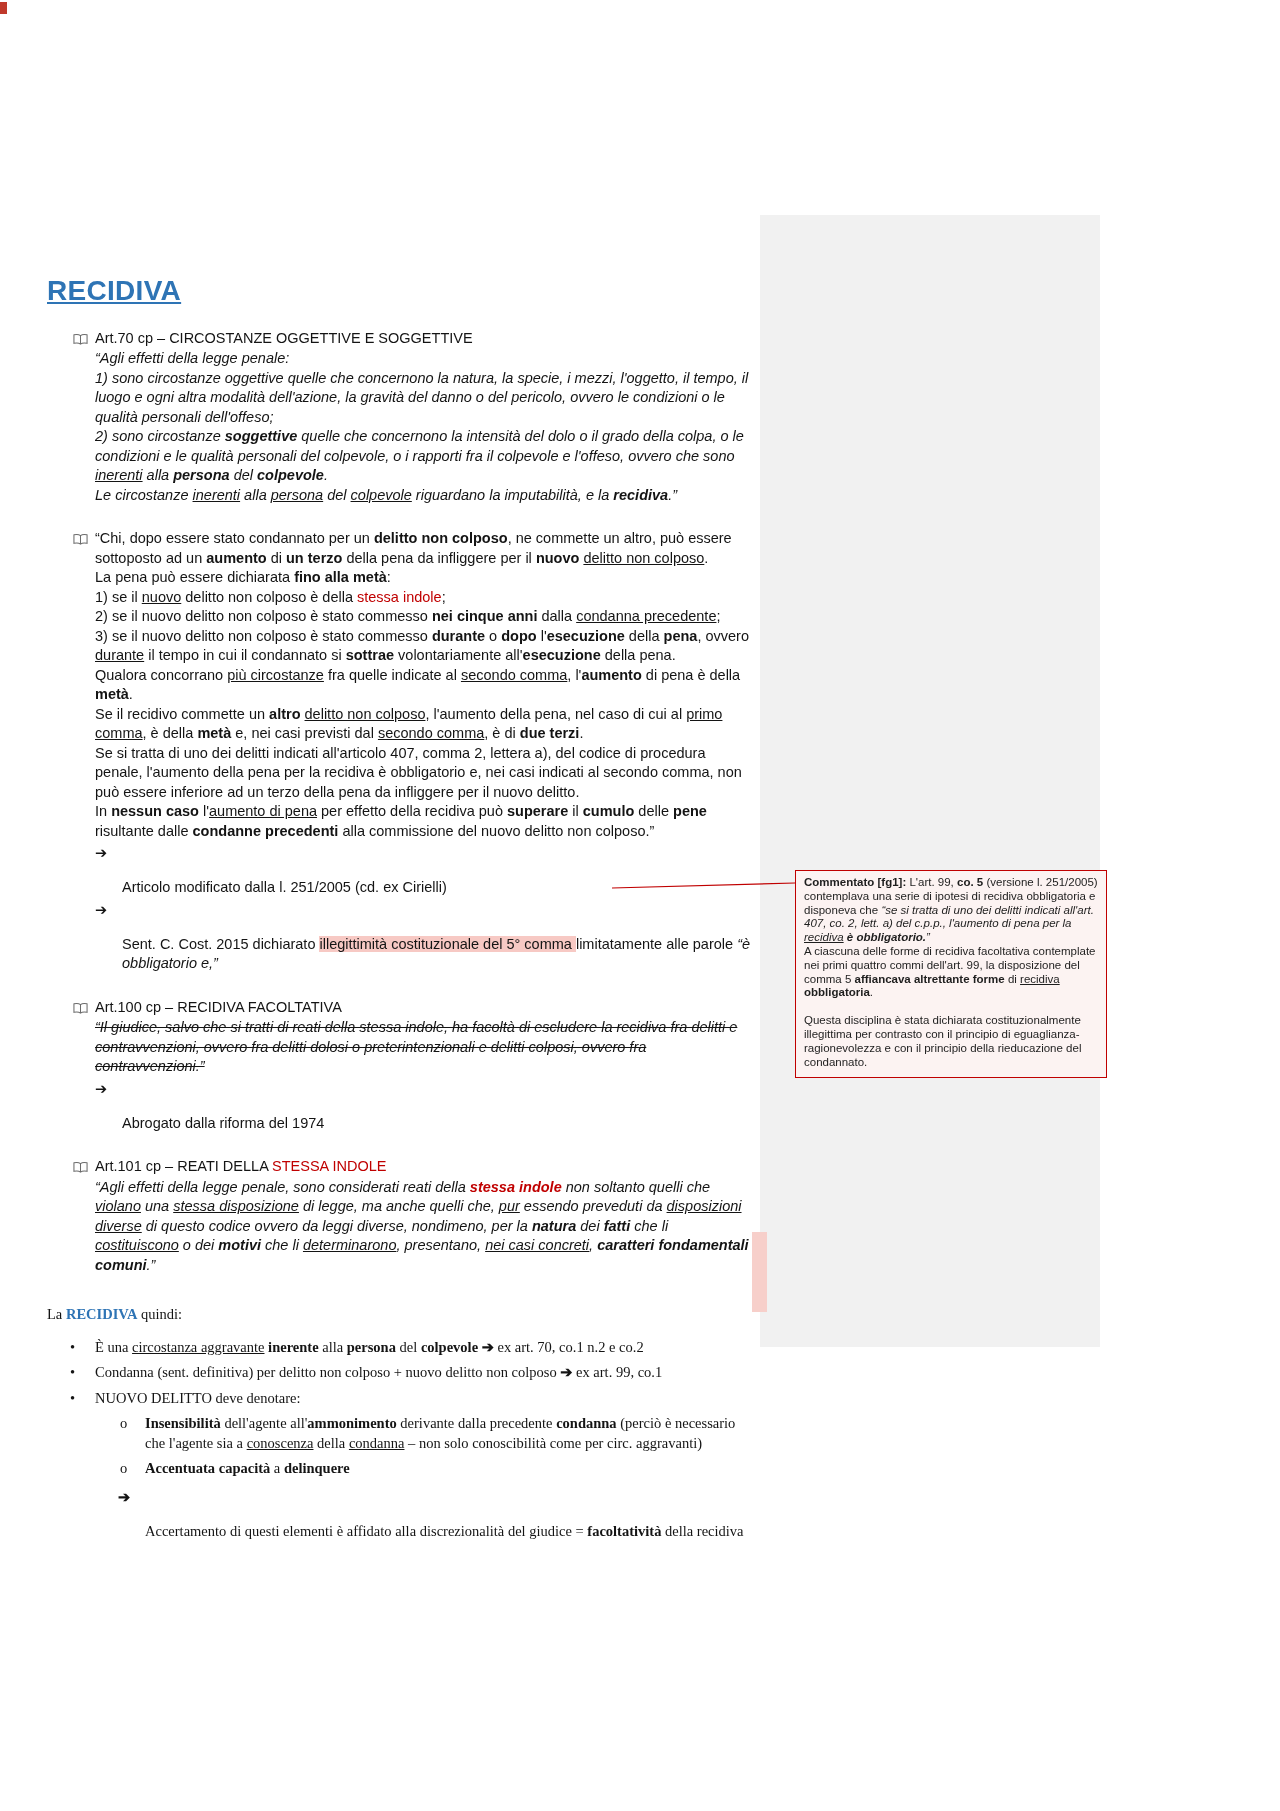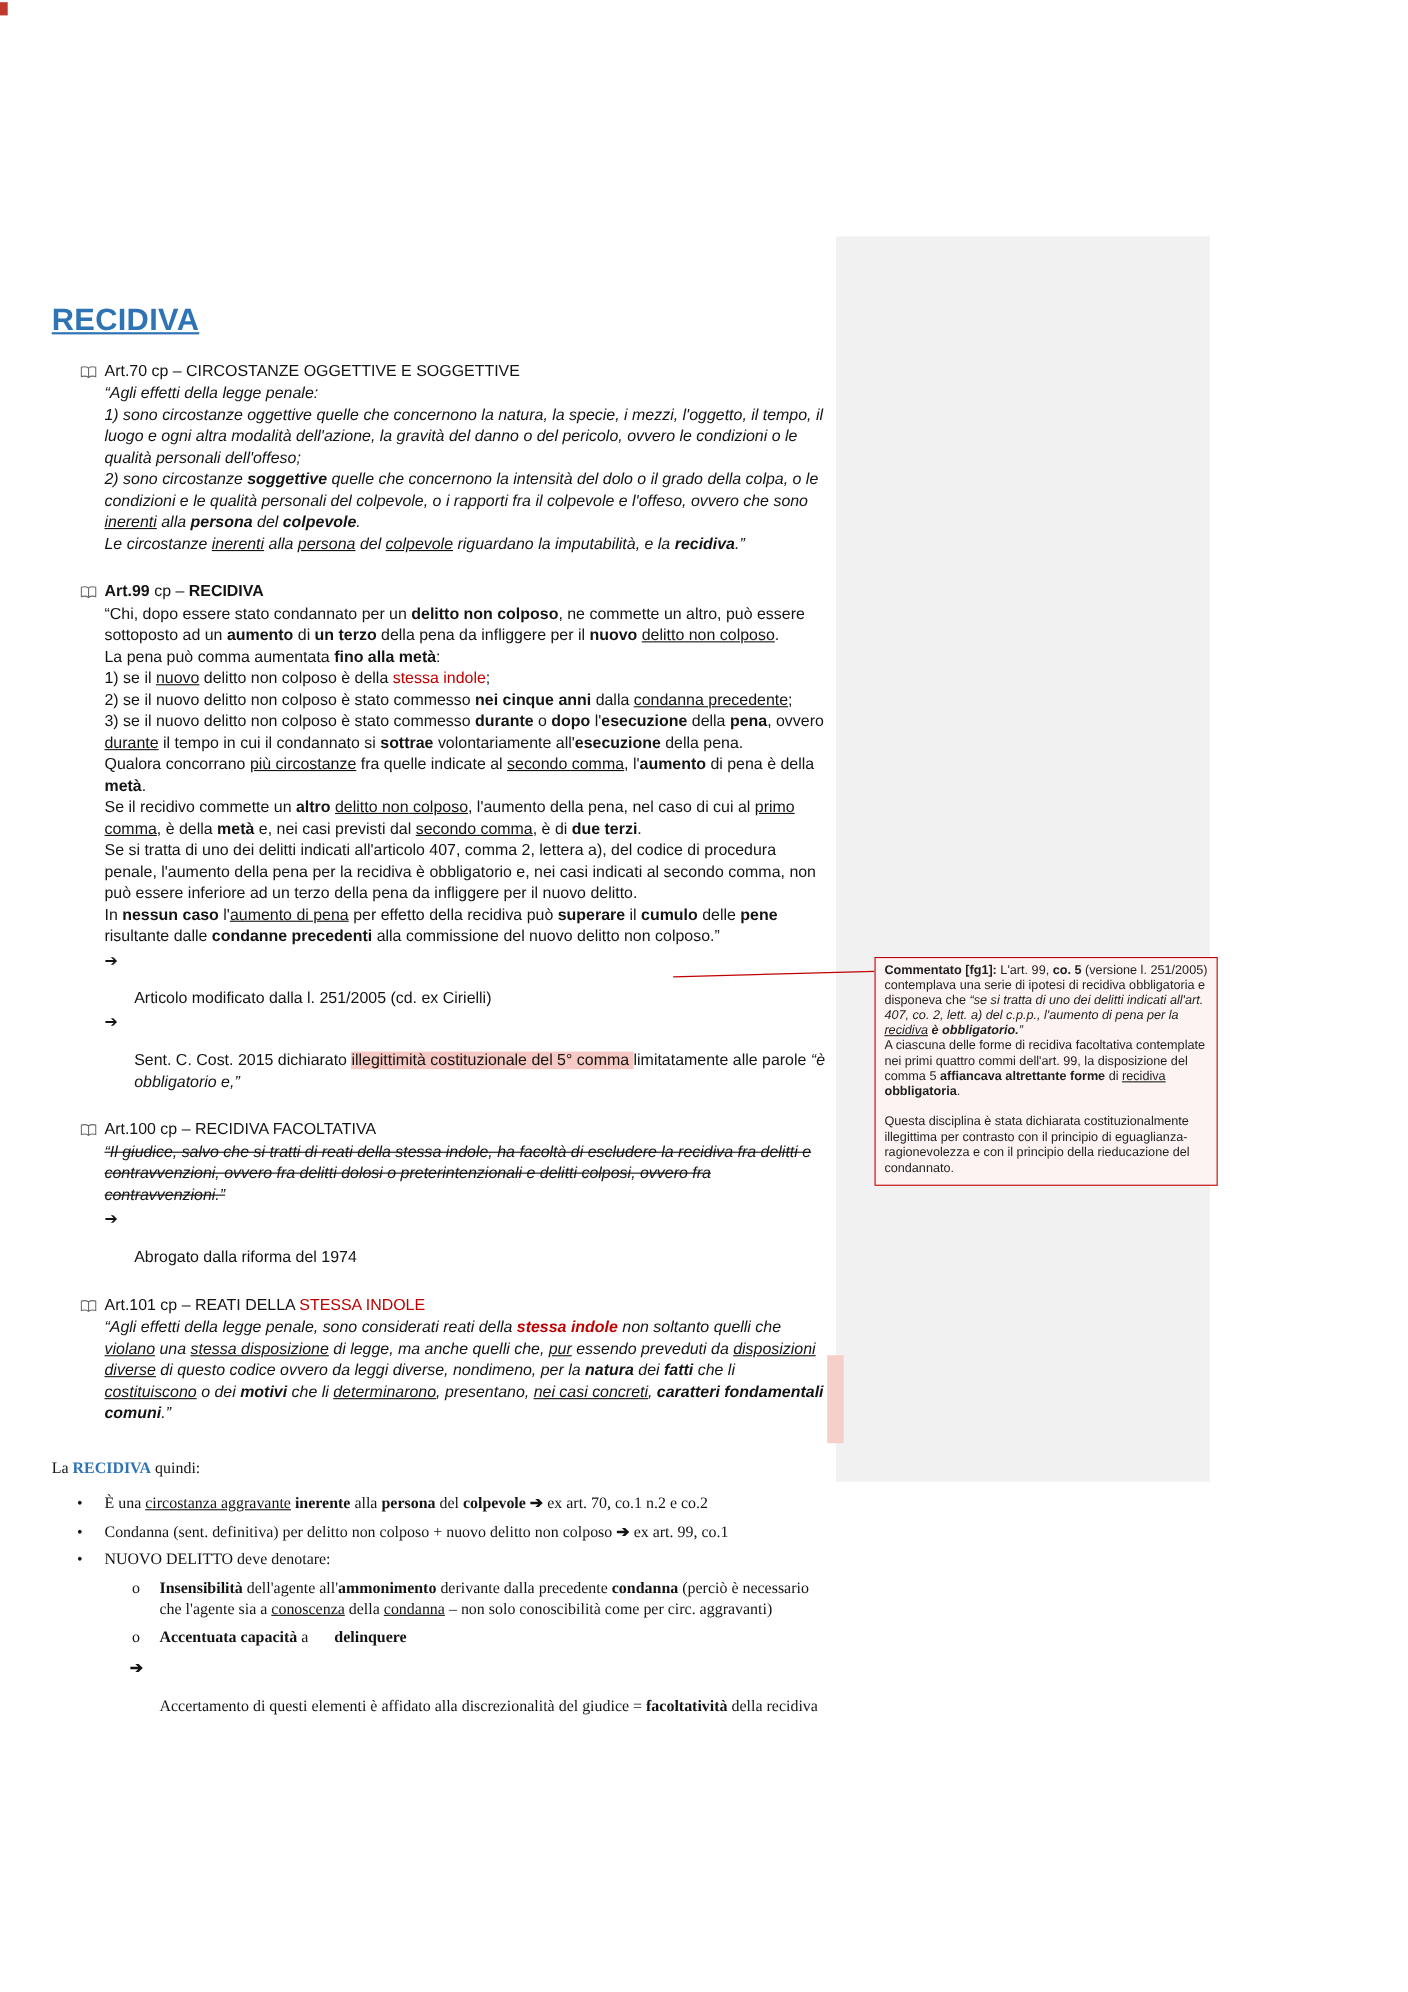--- a/index.html
+++ b/index.html
@@ -92,23 +92,22 @@
     <div class="para"><span style="font-style: italic;">2) sono circostanze </span><span style="font-weight: 700; font-style: italic;">soggettive</span><span style="font-style: italic;"> quelle che concernono la intensità del dolo o il grado della colpa, o le condizioni e le qualità personali del colpevole, o i rapporti fra il colpevole e l'offeso, ovvero che sono </span><span style="font-style: italic; text-decoration: underline;">inerenti</span><span style="font-style: italic;"> alla </span><span style="font-weight: 700; font-style: italic;">persona</span><span style="font-style: italic;"> del </span><span style="font-weight: 700; font-style: italic;">colpevole</span><span style="font-style: italic;">.</span></div>
     <div class="para"><span style="font-style: italic;">Le circostanze </span><span style="font-style: italic; text-decoration: underline;">inerenti</span><span style="font-style: italic;"> alla </span><span style="font-style: italic; text-decoration: underline;">persona</span><span style="font-style: italic;"> del </span><span style="font-style: italic; text-decoration: underline;">colpevole</span><span style="font-style: italic;"> riguardano la imputabilità, e la </span><span style="font-weight: 700; font-style: italic;">recidiva</span><span style="font-style: italic;">.”</span></div>
   </section>
 
   <section class="article">
     <span class="book-icon">
       <svg width="15" height="13" viewBox="0 0 16 13">
           <path d="M8 2.4 C6.2 0.9 3.4 0.9 1 1.5 V10.6 C3.4 10 6.2 10 8 11.5 C9.8 10 12.6 10 15 10.6 V1.5 C12.6 0.9 9.8 0.9 8 2.4 Z M8 2.4 V11.5" fill="none" stroke="#6b6b6b" stroke-width="1.1"></path>
         </svg>
     </span>
-    <div class="art-heading"><span style="font-weight: 700;">Art.99</span><span> cp – </span><span style="font-weight: 700;">RECIDIVA</span></div>
     <div class="para"><span>“Chi, dopo essere stato condannato per un </span><span style="font-weight: 700;">delitto non colposo</span><span>, ne commette un altro, può essere sottoposto ad un </span><span style="font-weight: 700;">aumento</span><span> di </span><span style="font-weight: 700;">un terzo</span><span> della pena da infliggere per il </span><span style="font-weight: 700;">nuovo</span><span> </span><span style="text-decoration: underline;">delitto non colposo</span><span>.</span></div>
-    <div class="para"><span>La pena può comma aumentata </span><span style="font-weight: 700;">fino alla metà</span><span>:</span></div>
+    <div class="para"><span>La pena può essere dichiarata </span><span style="font-weight: 700;">fino alla metà</span><span>:</span></div>
     <div class="para"><span>1) se il </span><span style="text-decoration: underline;">nuovo</span><span> delitto non colposo è della </span><span style="color: rgb(192, 0, 0);">stessa indole</span><span>;</span></div>
     <div class="para"><span>2) se il nuovo delitto non colposo è stato commesso </span><span style="font-weight: 700;">nei cinque anni</span><span> dalla </span><span style="text-decoration: underline;">condanna precedente</span><span>;</span></div>
     <div class="para"><span>3) se il nuovo delitto non colposo è stato commesso </span><span style="font-weight: 700;">durante</span><span> o </span><span style="font-weight: 700;">dopo</span><span> l'</span><span style="font-weight: 700;">esecuzione</span><span> della </span><span style="font-weight: 700;">pena</span><span>, ovvero </span><span style="text-decoration: underline;">durante</span><span> il tempo in cui il condannato si </span><span style="font-weight: 700;">sottrae</span><span> volontariamente all'</span><span style="font-weight: 700;">esecuzione</span><span> della pena.</span></div>
     <div class="para"><span>Qualora concorrano </span><span style="text-decoration: underline;">più circostanze</span><span> fra quelle indicate al </span><span style="text-decoration: underline;">secondo comma</span><span>, l'</span><span style="font-weight: 700;">aumento</span><span> di pena è della </span><span style="font-weight: 700;">metà</span><span>.</span></div>
     <div class="para"><span>Se il recidivo commette un </span><span style="font-weight: 700;">altro</span><span> </span><span style="text-decoration: underline;">delitto non colposo</span><span>, l'aumento della pena, nel caso di cui al </span><span style="text-decoration: underline;">primo comma</span><span>, è della </span><span style="font-weight: 700;">metà</span><span> e, nei casi previsti dal </span><span style="text-decoration: underline;">secondo comma</span><span>, è di </span><span style="font-weight: 700;">due terzi</span><span>.</span></div>
     <div class="para"><span>Se si tratta di uno dei delitti indicati all'articolo 407, comma 2, lettera a), del codice di procedura penale, l'aumento della pena per la recidiva è obbligatorio e, nei casi indicati al secondo comma, non può essere inferiore ad un terzo della pena da infliggere per il nuovo delitto.</span></div>
     <div class="para"><span>In </span><span style="font-weight: 700;">nessun caso</span><span> l'</span><span style="text-decoration: underline;">aumento di pena</span><span> per effetto della recidiva può </span><span style="font-weight: 700;">superare</span><span> il </span><span style="font-weight: 700;">cumulo</span><span> delle </span><span style="font-weight: 700;">pene</span><span> risultante dalle </span><span style="font-weight: 700;">condanne precedenti</span><span> alla commissione del nuovo delitto non colposo.”</span></div>
     <div class="notes">
       <div class="note-item">
         <span class="note-marker">➔</span>
@@ -163,21 +162,21 @@
         <div class="bullet-text"><span>NUOVO DELITTO deve denotare:</span></div>
       </div>
     </div>
     <div class="sub-bullets">
       <div class="sub-item">
         <span class="sub-marker">o</span>
         <div class="sub-text"><span style="font-weight: 700;">Insensibilità</span><span> dell'agente all'</span><span style="font-weight: 700;">ammonimento</span><span> derivante dalla precedente </span><span style="font-weight: 700;">condanna</span><span> (perciò è necessario che l'agente sia a </span><span style="text-decoration: underline;">conoscenza</span><span> della </span><span style="text-decoration: underline;">condanna</span><span> – non solo conoscibilità come per circ. aggravanti)</span></div>
       </div>
       <div class="sub-item">
         <span class="sub-marker">o</span>
-        <div class="sub-text"><span style="font-weight: 700;">Accentuata capacità</span><span> a </span><span style="font-weight: 700; margin-left: 20px;">delinquere</span></div>
+        <div class="sub-text"><span style="font-weight: 700;">Accentuata capacità</span><span> a </span><span style="font-weight: 700;">delinquere</span></div>
       </div>
     </div>
     <div class="conclusion-note">
       <span class="note-marker">➔</span>
       <div class="note-text"><span>Accertamento di questi elementi è affidato alla discrezionalità del giudice = </span><span style="font-weight: 700;">facoltatività</span><span> della recidiva</span></div>
     </div>
   </section>
 
 </div>
 

